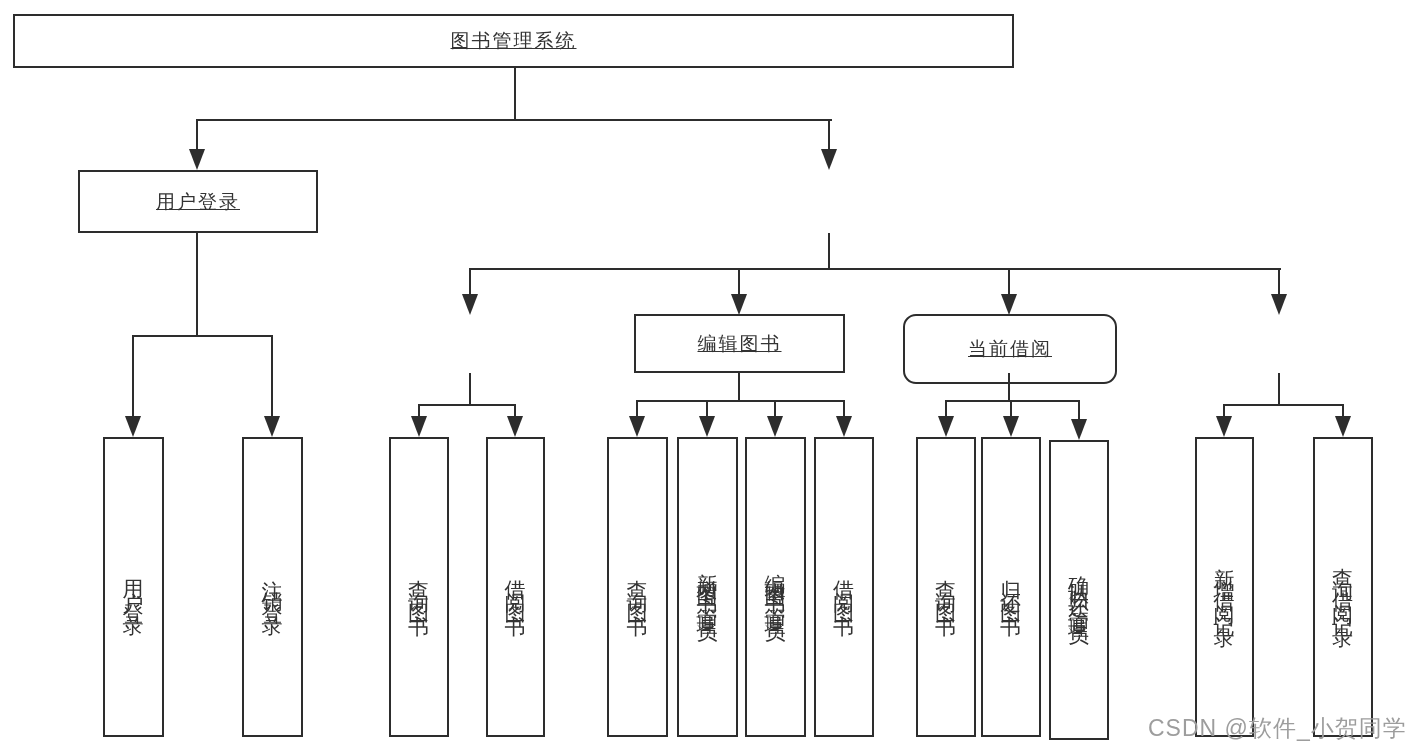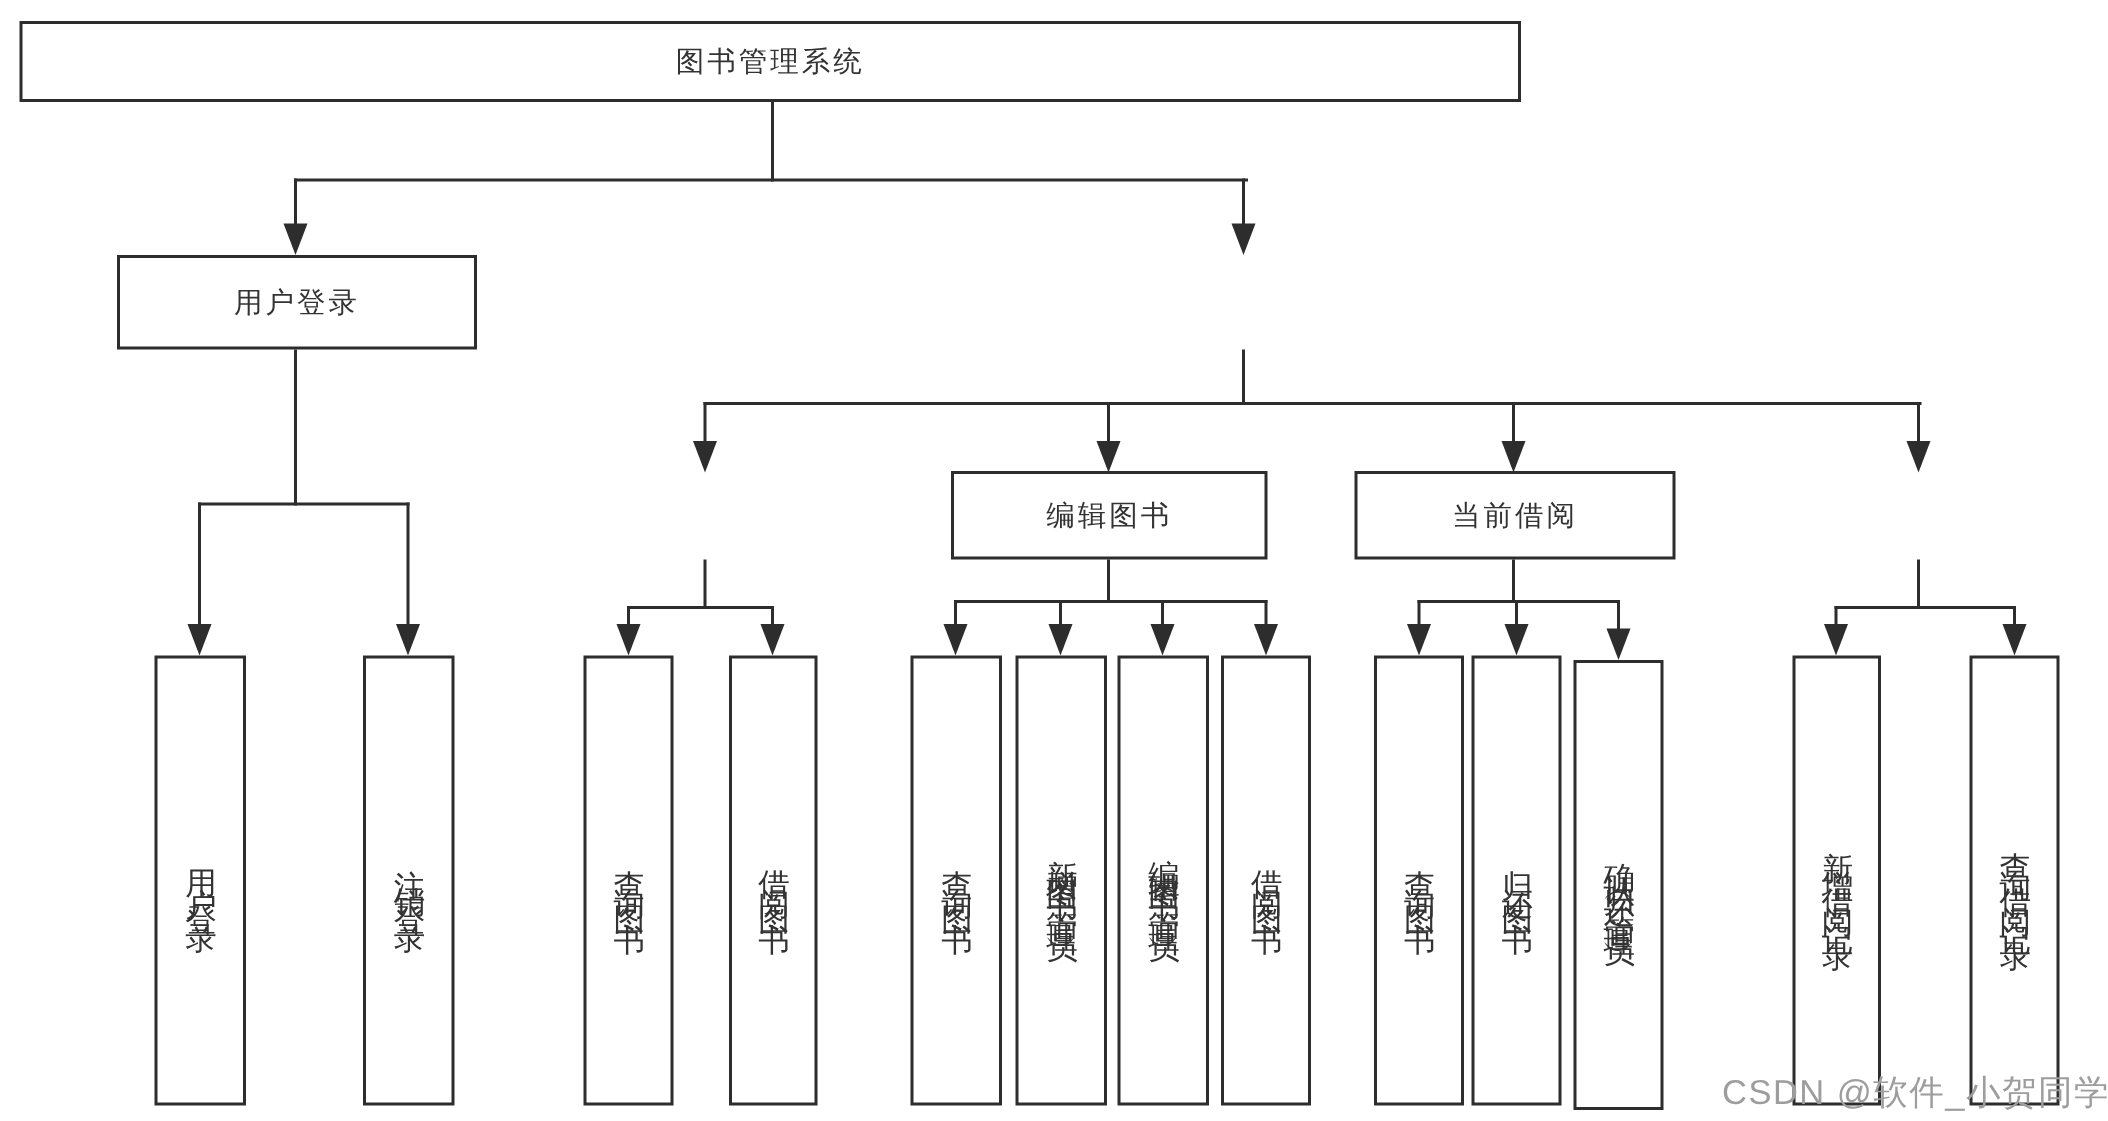--- a/index.html
+++ b/index.html
@@ -13,21 +13,21 @@
   }
   .box {
     position:absolute;
     background:#ffffff;
     border:2px solid #2d2d2d;
     box-sizing:border-box;
     display:flex;
     align-items:center;
     justify-content:center;
   }
-  .hbox { font-size:19px; letter-spacing:2px; }
+  .hbox { font-size:19px; letter-spacing:2px;text-decoration:underline; }
   .root { font-size:19px; }
   .vbox .vtext {
     writing-mode:vertical-rl;
     text-orientation:mixed;
     font-size:21px;
     line-height:1;
   }
   .ls-a { letter-spacing:12px; }
   .ls-b { letter-spacing:7px; }
   .vline, .hline { position:absolute; background:#2d2d2d; }
@@ -78,21 +78,21 @@
   <div class="vline" style="left:469px; top:268px; height:31px;"></div>
   <div class="arrow" style="left:462px; top:294px;"></div>
   <div class="vline" style="left:738px; top:268px; height:31px;"></div>
   <div class="arrow" style="left:731px; top:294px;"></div>
   <div class="vline" style="left:1008px; top:268px; height:31px;"></div>
   <div class="arrow" style="left:1001px; top:294px;"></div>
   <div class="vline" style="left:1278px; top:268px; height:31px;"></div>
   <div class="arrow" style="left:1271px; top:294px;"></div>
 
   <div class="box hbox" style="left:634px; top:314px; width:211px; height:59px;">编辑图书</div>
-  <div class="box hbox" style="left:903px; top:314px; width:214px; height:59px;">当前借阅</div>
+  <div class="box hbox" style="left:903px; top:314px; width:214px; height:70px;border-radius:13px;">当前借阅</div>
 
   <div class="vline" style="left:469px; top:373px; height:33px;"></div>
   <div class="hline" style="left:418px; top:404px; width:98px;"></div>
   <div class="vline" style="left:418px; top:404px; height:15px;"></div>
   <div class="arrow" style="left:411px; top:416px;"></div>
   <div class="vline" style="left:514px; top:404px; height:15px;"></div>
   <div class="arrow" style="left:507px; top:416px;"></div>
 
   <div class="vline" style="left:738px; top:373px; height:29px;"></div>
   <div class="hline" style="left:636px; top:400px; width:209px;"></div>

